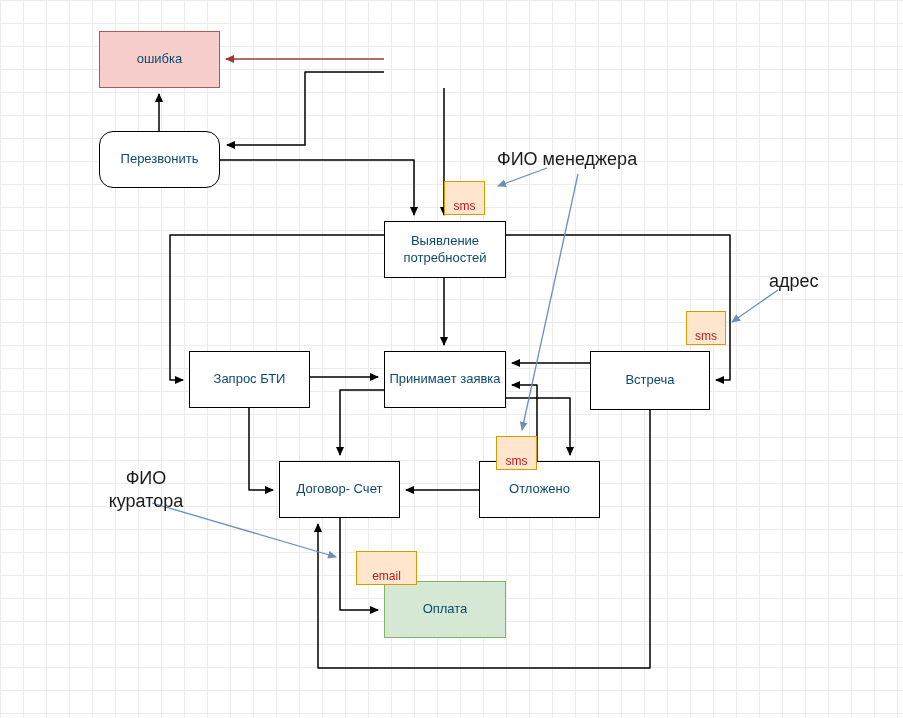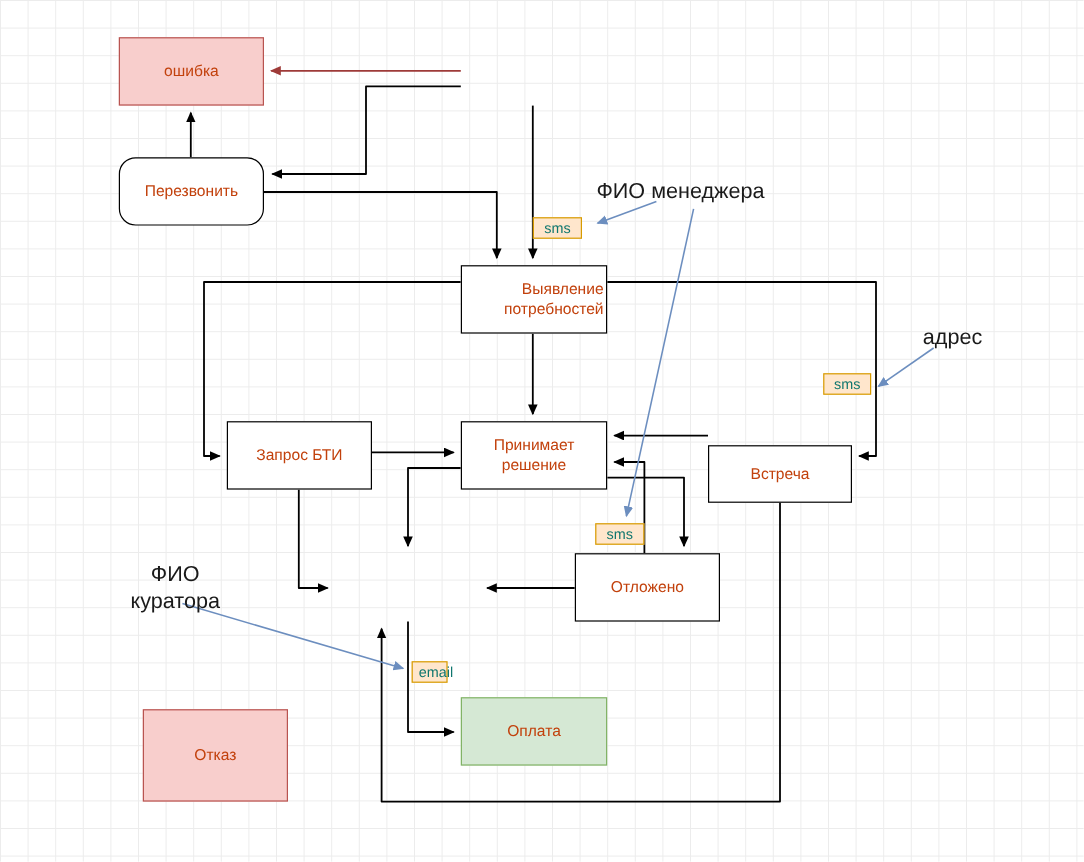--- a/index.html
+++ b/index.html
@@ -17,44 +17,44 @@
     background-size:23px 23px;
   }
   svg.edges{position:absolute;left:0;top:0;width:903px;height:718px;}
   svg.edges polyline{fill:none;stroke-linejoin:round;}
   .e-black{stroke:#000000;stroke-width:1.5;}
   .e-red{stroke:#9e3a38;stroke-width:1.5;}
   .e-blue{stroke:#6c8ebf;stroke-width:1.3;}
   .node{
     position:absolute;box-sizing:border-box;
     display:flex;align-items:center;justify-content:center;
-    text-align:center;font-size:13px;color:#c2410c;line-height:1.25;
+    text-align:center;font-size:13px;color:#0c4a6e;line-height:1.25;
     background:#ffffff;border:1px solid #000000;padding:2px;
   }
   .n-oshibka   {left:99px;  top:31px;  width:121px;height:57px;background:#f8cecc;border-color:#b85450;}
   .n-novaya    {left:384px; top:32px;  width:122px;height:56px;background:#dae8fc;border-color:#6c8ebf;}
   .n-perezvonit{left:99px;  top:131px; width:121px;height:57px;border-radius:14px;}
-  .n-vyyavlenie{left:384px; top:221px; width:122px;height:57px;text-align:right;}
+  .n-vyyavlenie{left:384px; top:221px; width:122px;height:57px;}
   .n-zapros    {left:189px; top:351px; width:121px;height:57px;}
   .n-prinimaet {left:384px; top:351px; width:122px;height:57px;}
-  .n-vstrecha  {left:590px; top:351px; width:120px;height:48px;margin-top:20px;}
+  .n-vstrecha  {left:590px; top:351px; width:120px;height:59px;}
   .n-dogovor   {left:279px; top:461px; width:121px;height:57px;}
   .n-otlozheno {left:479px; top:461px; width:121px;height:57px;}
   .n-oplata    {left:384px; top:581px; width:122px;height:57px;background:#d5e8d4;border-color:#82b366;}
   .n-otkaz     {left:119px; top:591px; width:121px;height:77px;background:#f8cecc;border-color:#b85450;}
   .badge{
     position:absolute;box-sizing:border-box;
-    font-size:12px;color:#0f766e;line-height:16px;
+    font-size:12px;color:#b91c1c;line-height:16px;
     background:#ffe6cc;border:1px solid #d79b00;
-    padding:0 5px;text-align:center;
+    padding:16px 5px;text-align:center;
   }
   .b-sms-top   {left:444px;top:181px;width:41px;height:18px;}
   .b-sms-right {left:686px;top:311px;width:40px;height:18px;}
   .b-sms-middle{left:496px;top:436px;width:41px;height:18px;}
-  .b-email     {left:343px;top:551px;width:30px;height:18px;text-align:right;}
+  .b-email     {left:356px;top:551px;width:61px;height:18px;}
   .note{
     position:absolute;font-size:18px;color:#1a1a1a;white-space:nowrap;
   }
   .a-fio-manager{left:497px;top:149px;}
   .a-adres{left:769px;top:271px;}
   .a-fio-curator{left:108px;top:467px;width:76px;text-align:center;white-space:normal;line-height:1.3;}
 </style>
 </head>
 <body>
 
@@ -103,33 +103,33 @@
   <div class="node n-perezvonit">
     <span>Перезвонить</span>
   </div>
   <div class="node n-vyyavlenie">
     <span>Выявление потребностей</span>
   </div>
   <div class="node n-zapros">
     <span>Запрос БТИ</span>
   </div>
   <div class="node n-prinimaet">
-    <span>Принимает решение</span>
+    <span>Принимает заявка</span>
   </div>
   <div class="node n-vstrecha">
     <span>Встреча</span>
+  </div>
+  <div class="node n-dogovor">
+    <span>Договор- Счет</span>
   </div>
   <div class="node n-oplata">
     <span>Оплата</span>
   </div>
   <div class="node n-otlozheno">
     <span>Отложено</span>
-  </div>
-  <div class="node n-otkaz">
-    <span>Отказ</span>
   </div>
 
   <div class="badge b-sms-top">sms</div>
   <div class="badge b-sms-right">sms</div>
   <div class="badge b-sms-middle">sms</div>
   <div class="badge b-email">email</div>
 
   <div class="note a-fio-manager">ФИО менеджера</div>
   <div class="note a-adres">адрес</div>
   <div class="note a-fio-curator">ФИО куратора</div>

